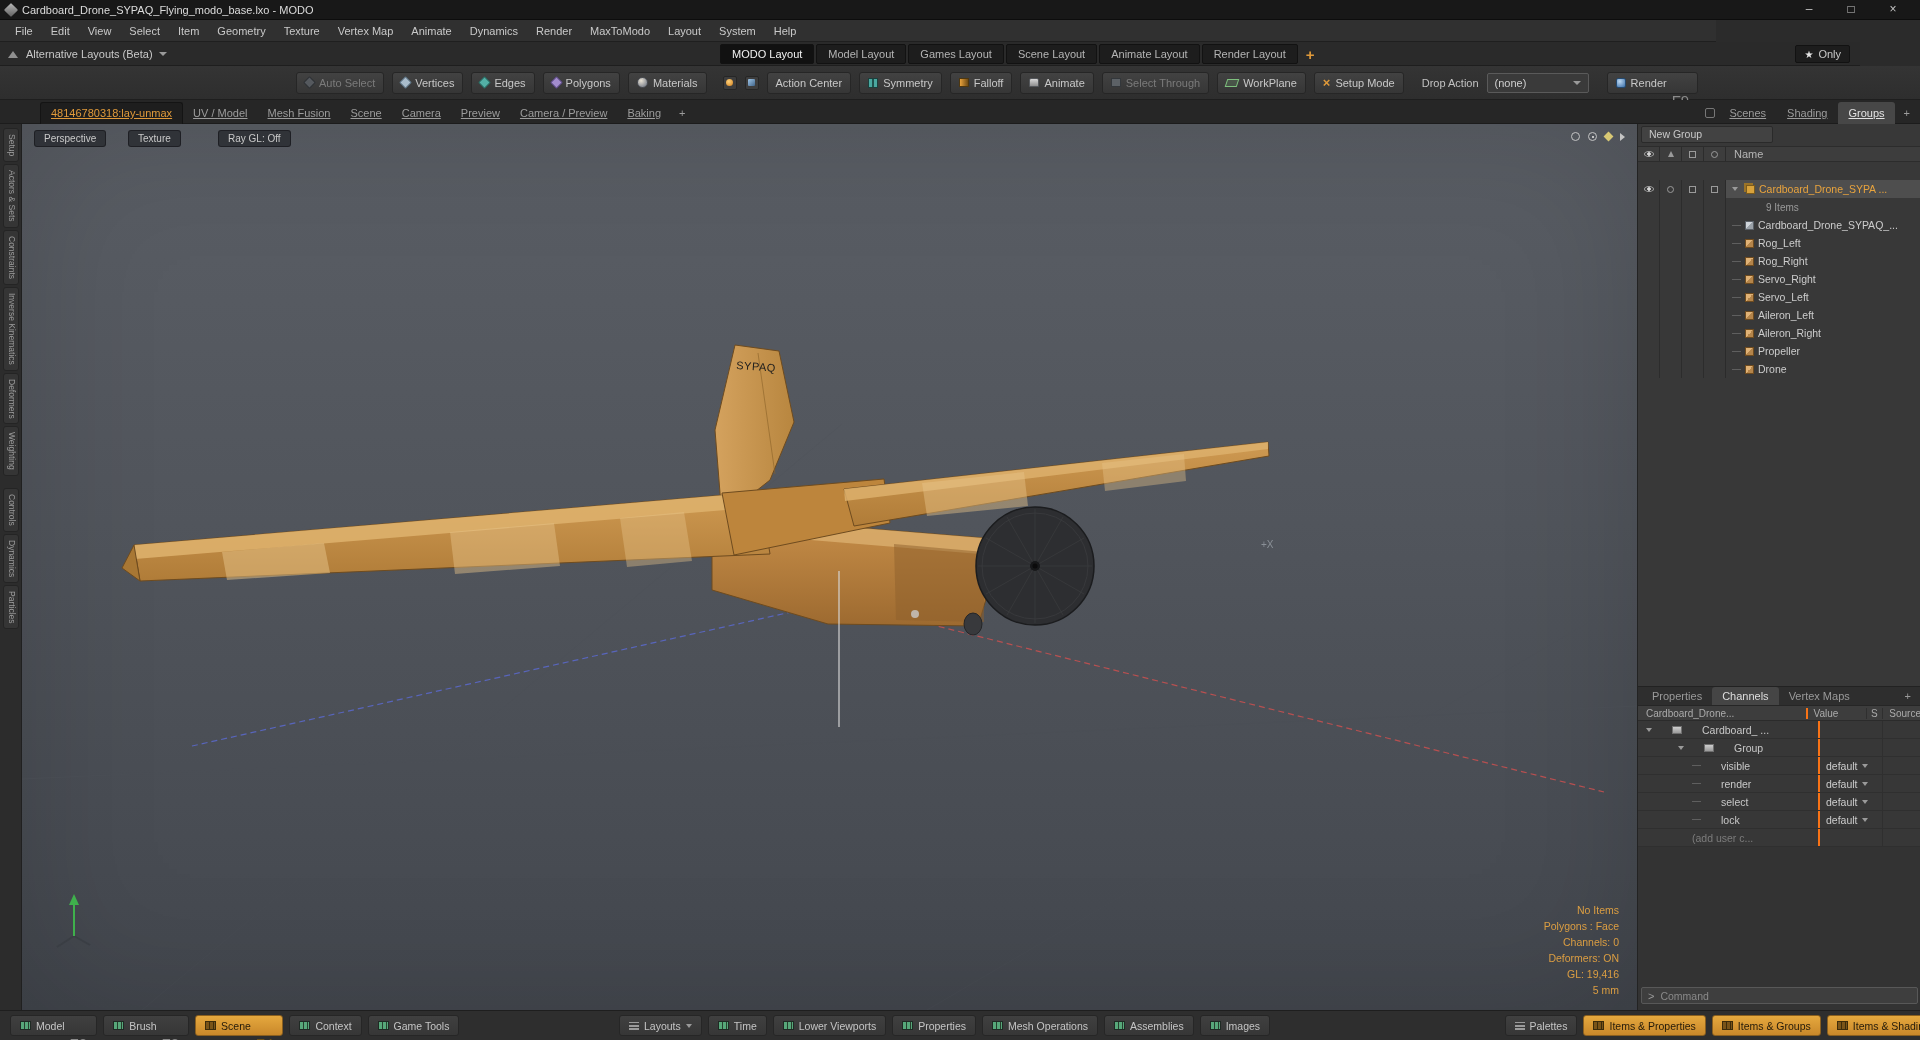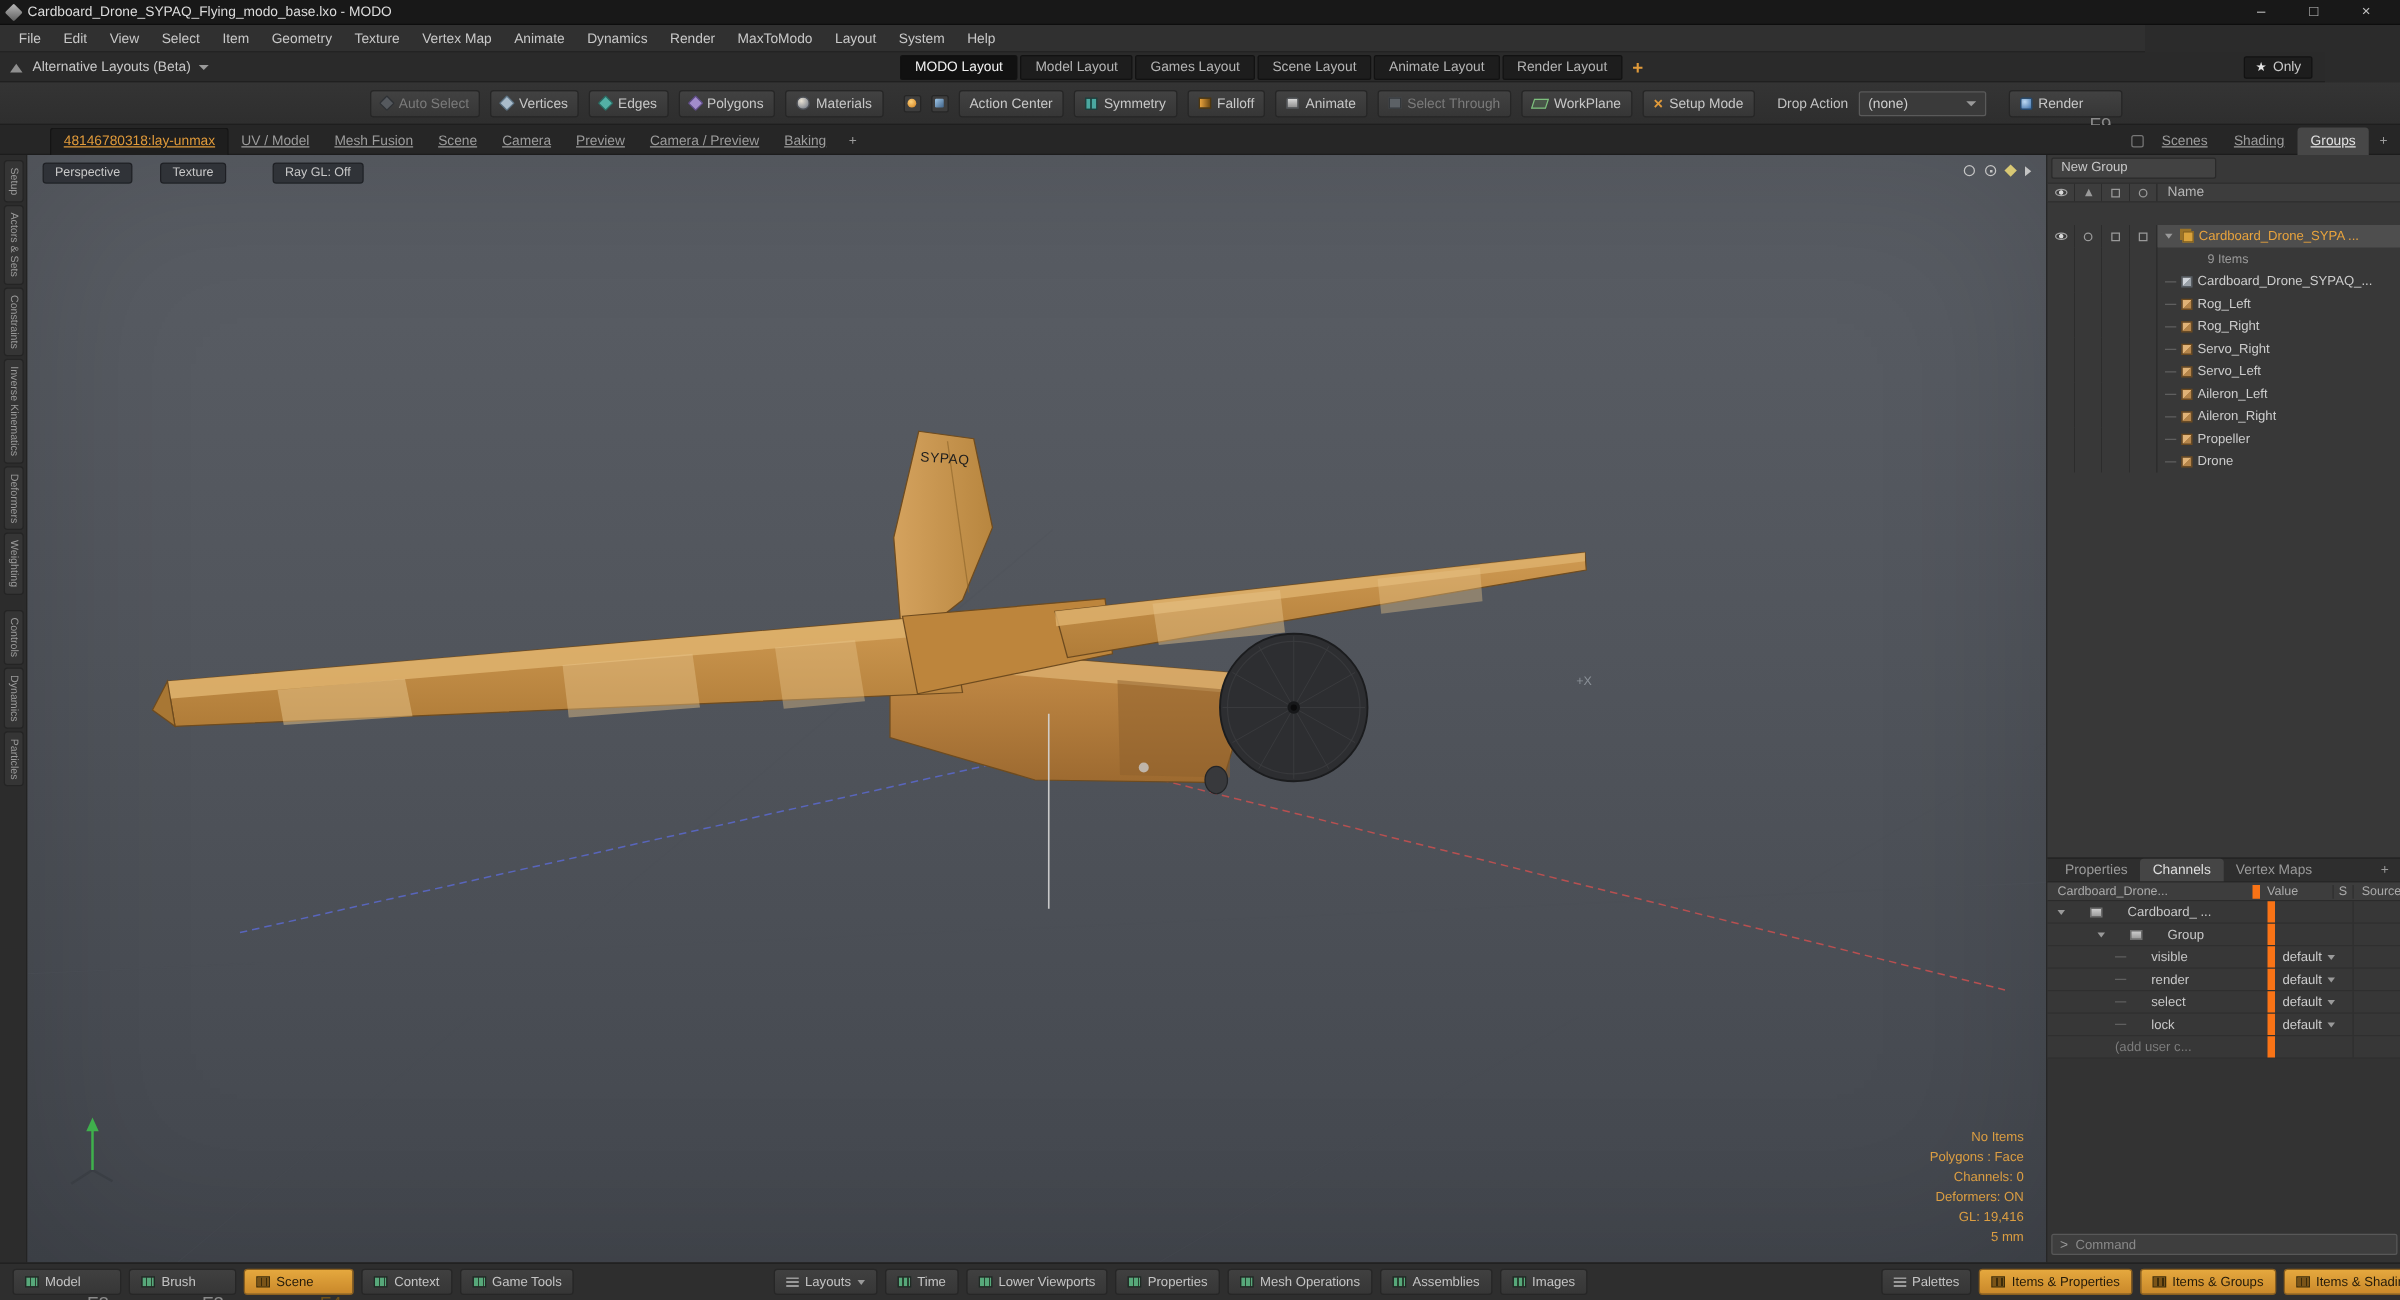--- a/index.html
+++ b/index.html
@@ -110,21 +110,21 @@
   .cube{width:9px;height:9px;background:linear-gradient(135deg,#e0b276 0 50%,#b5854a 50%);border:1px solid #6e4b1f;flex-shrink:0;}
   .cube.gray{background:linear-gradient(135deg,#cfd4da 0 50%,#9aa1a8 50%);border-color:#5a6067;}
 
   
   #channels-sec{position:absolute;left:0;top:562px;width:283px;height:324px;background:#333;}
   .ch-tabs{display:flex;align-items:flex-end;height:20px;background:#2e2e2e;border-top:1px solid #222;border-bottom:1px solid #262626;padding-left:4px;}
   .ch-tab{padding:0 10px;line-height:18px;color:#9a9a9a;}
   .ch-tab.active{background:#454545;color:#dedede;border-radius:3px 3px 0 0;}
   .ch-add{margin-left:auto;padding:0 10px;color:#9a9a9a;line-height:18px;}
   .ch-header{display:flex;height:15px;background:#3d3d3d;border-bottom:1px solid #2b2b2b;font-size:10px;color:#ababab;align-items:center;}
-  .col-name{width:182px;padding-left:8px;border-right:6px solid #f97316;overflow:hidden;white-space:nowrap;}
+  .col-name{width:182px;padding-left:8px;border-right:2px solid #f97316;overflow:hidden;white-space:nowrap;}
   .col-value{width:63px;padding-left:6px;border-right:1px solid #2f2f2f;}
   .col-s{width:18px;text-align:center;border-right:1px solid #2f2f2f;}
   .col-source{flex:1;padding-left:6px;}
   .ch-row{display:flex;height:18px;background:#373737;border-bottom:1px solid #2f2f2f;align-items:center;font-size:10.5px;}
   .ch-row .col-name{display:flex;align-items:center;gap:20px;height:100%;}
   .ch-row .col-value{display:flex;align-items:center;height:100%;color:#cccccc;gap:4px;}
   .fold{width:10px;height:8px;background:linear-gradient(#cdcdcd,#9a9a9a);border:1px solid #6f6f6f;flex-shrink:0;}
   .ind1{margin-left:12px;}
   .ind2{margin-left:26px;}
   .addu{color:#7c7c7c;}

